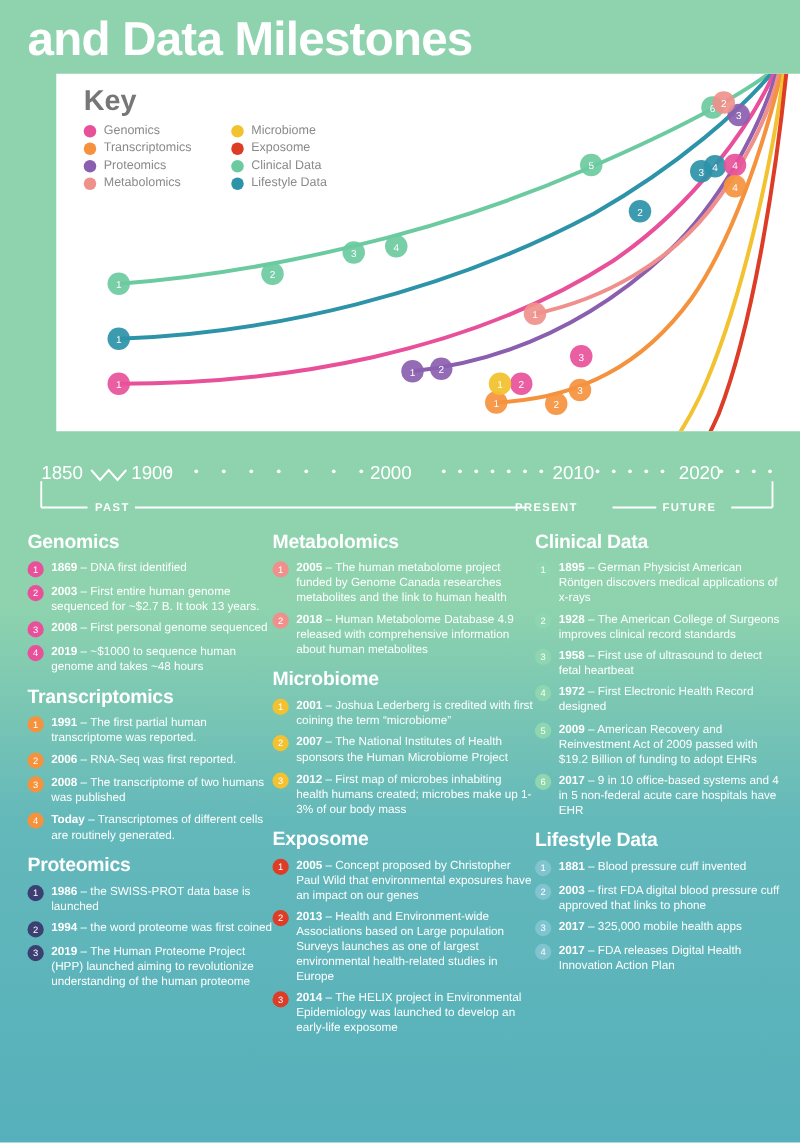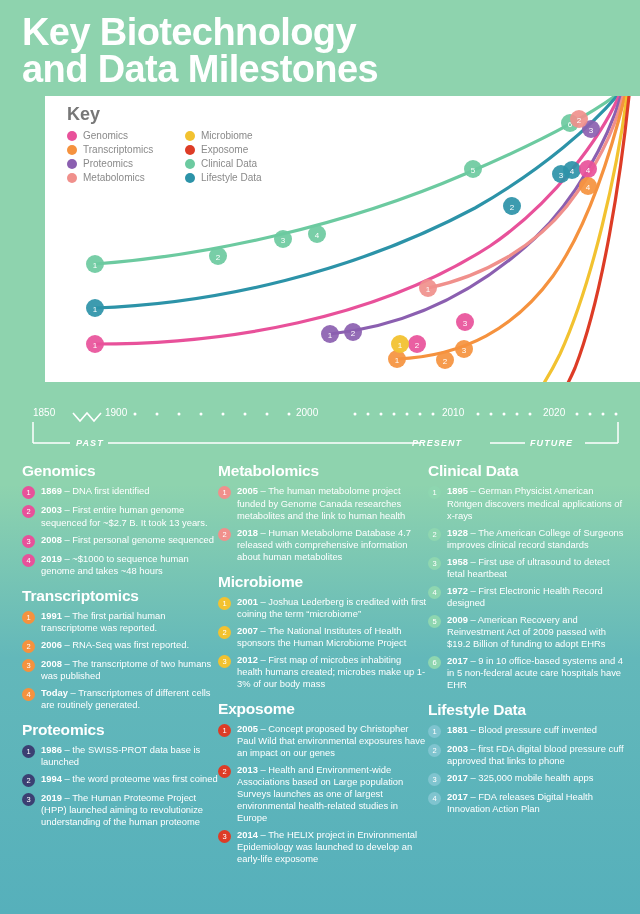--- a/index.html
+++ b/index.html
@@ -51,21 +51,21 @@
   .chart-svg { position: absolute; left: 0; top: 0; }
 
   
   .key-box {
     position: absolute;
     left: 22px; top: 8px;
     z-index: 5;
   }
   .key-title {
     color: #777777;
-    font-size: 18px;
+    font-size: 23px;
     font-weight: bold;
     margin-bottom: 5px;
   }
   .key-grid {
     display: grid;
     grid-template-columns: 118px 110px;
     gap: 3px 0;
   }
   .key-item { display: flex; align-items: center; gap: 6px; }
   .key-dot { width: 10px; height: 10px; border-radius: 50%; flex: 0 0 auto; }
@@ -74,31 +74,30 @@
   
   .timeline {
     position: relative;
     height: 62px;
     margin: 2px 0 0 0;
   }
   .tl-svg { position: absolute; left: 0; top: 0; }
   .tl-text {
     position: absolute;
     color: #ffffff;
-    font-size: 10px;
+    font-size: 15px;
     white-space: nowrap;
   }
   .tl-era {
     position: absolute;
     color: #ffffff;
     font-size: 9px;
     letter-spacing: 1.1px;
     font-weight: bold;
     white-space: nowrap;
-    font-style: italic;
   }
 
   
   .columns {
     display: flex;
     padding: 6px 14px 0 22px;
     gap: 0;
   }
   .col { flex: 0 0 auto; }
   .col-1 { width: 196px; }
@@ -135,21 +134,20 @@
     font-size: 9.4px;
     line-height: 1.28;
   }
   .entry-text b { font-weight: bold; }
 </style>
 </head>
 <body>
 
 <div class="header">
   <div class="title">
-    <span class="title-line">Key Biotechnology</span>
     <span class="title-line">and Data Milestones</span>
   </div>
 </div>
 
 <div class="chart-wrap">
   <div class="y-axis-label">Insight Into Health &amp; Disease</div>
 
   <div class="chart-panel">
     <svg class="chart-svg" width="595" height="286" viewBox="0 0 595 286">
       <g fill="none" stroke-width="3.2" stroke-linecap="round">
@@ -436,21 +434,21 @@
 
   <div class="col col-2">
 
     <div class="sec-title first">Metabolomics</div>
     <div class="entry">
       <span class="badge" style="background:#f0908c">1</span>
       <span class="entry-text"><b>2005</b> – <span>The human metabolome project funded by Genome Canada researches metabolites and the link to human health</span></span>
     </div>
     <div class="entry">
       <span class="badge" style="background:#f0908c">2</span>
-      <span class="entry-text"><b>2018</b> – <span>Human Metabolome Database 4.7 released with comprehensive information about human metabolites</span></span>
+      <span class="entry-text"><b>2018</b> – <span>Human Metabolome Database 4.9 released with comprehensive information about human metabolites</span></span>
     </div>
 
     <div class="sec-title">Microbiome</div>
     <div class="entry">
       <span class="badge" style="background:#f2c230">1</span>
       <span class="entry-text"><b>2001</b> – <span>Joshua Lederberg is credited with first coining the term “microbiome”</span></span>
     </div>
     <div class="entry">
       <span class="badge" style="background:#f2c230">2</span>
       <span class="entry-text"><b>2007</b> – <span>The National Institutes of Health sponsors the Human Microbiome Project</span></span>

